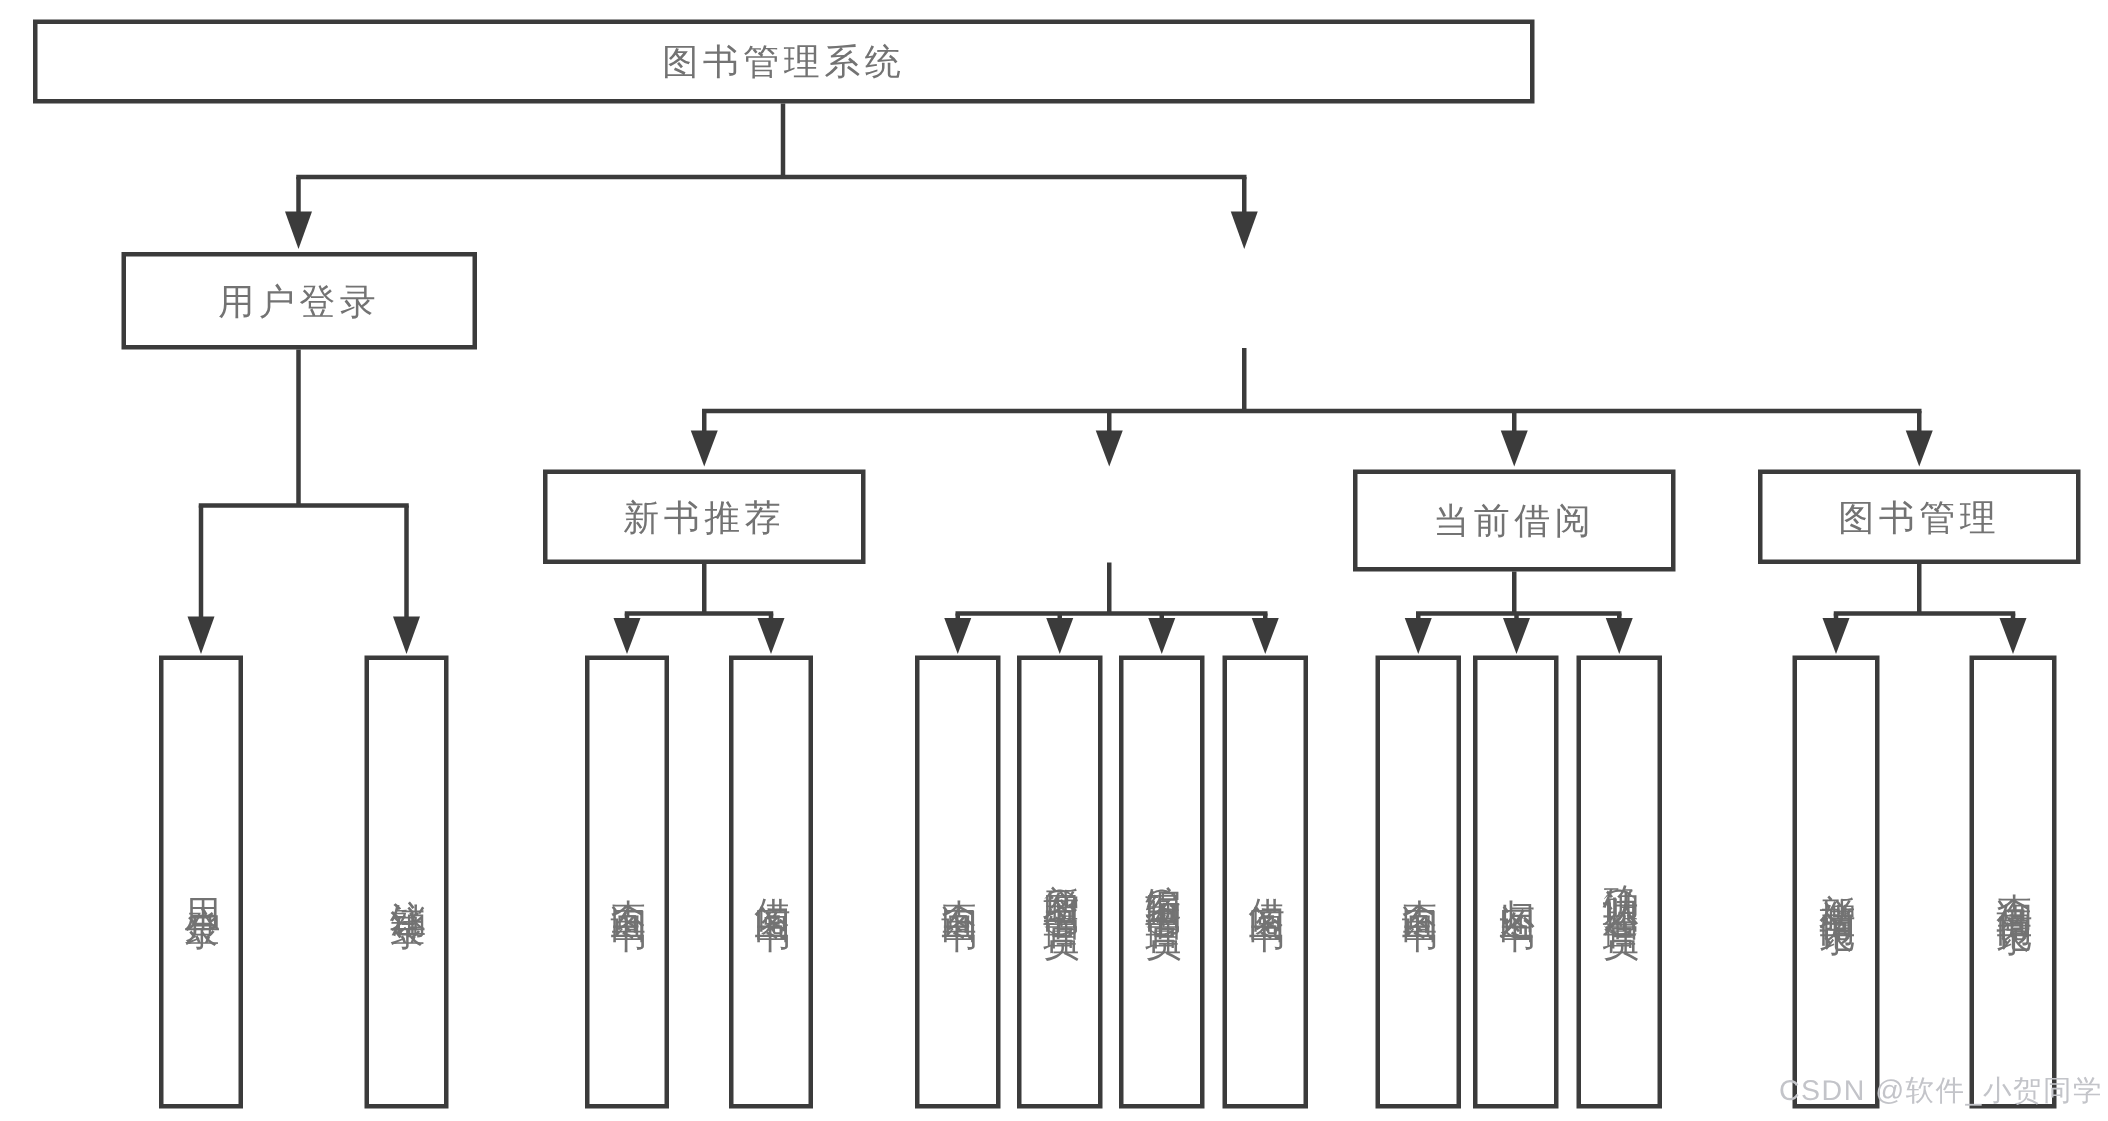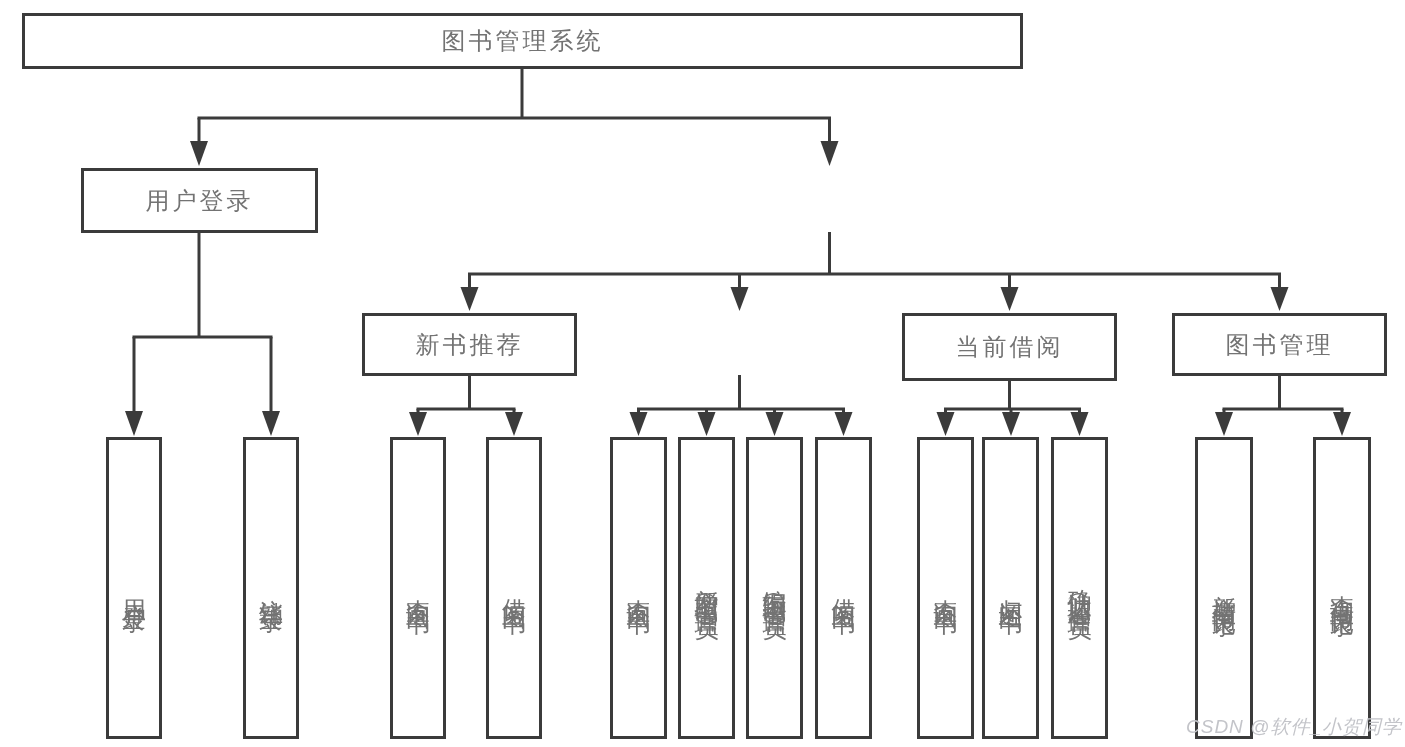--- a/index.html
+++ b/index.html
@@ -58,21 +58,20 @@
   }
   #watermark {
     position: absolute;
     left: 1186px;
     top: 714px;
     z-index: 3;
     font-size: 19px;
     letter-spacing: 1px;
     color: #c3c4c9;
     white-space: nowrap;
-    font-style: italic;
   }
 </style>
 </head>
 <body>
 
 <div id="stage">
 
   <svg id="connectors" viewBox="0 0 1405 747" xmlns="http://www.w3.org/2000/svg">
 
     <g>

